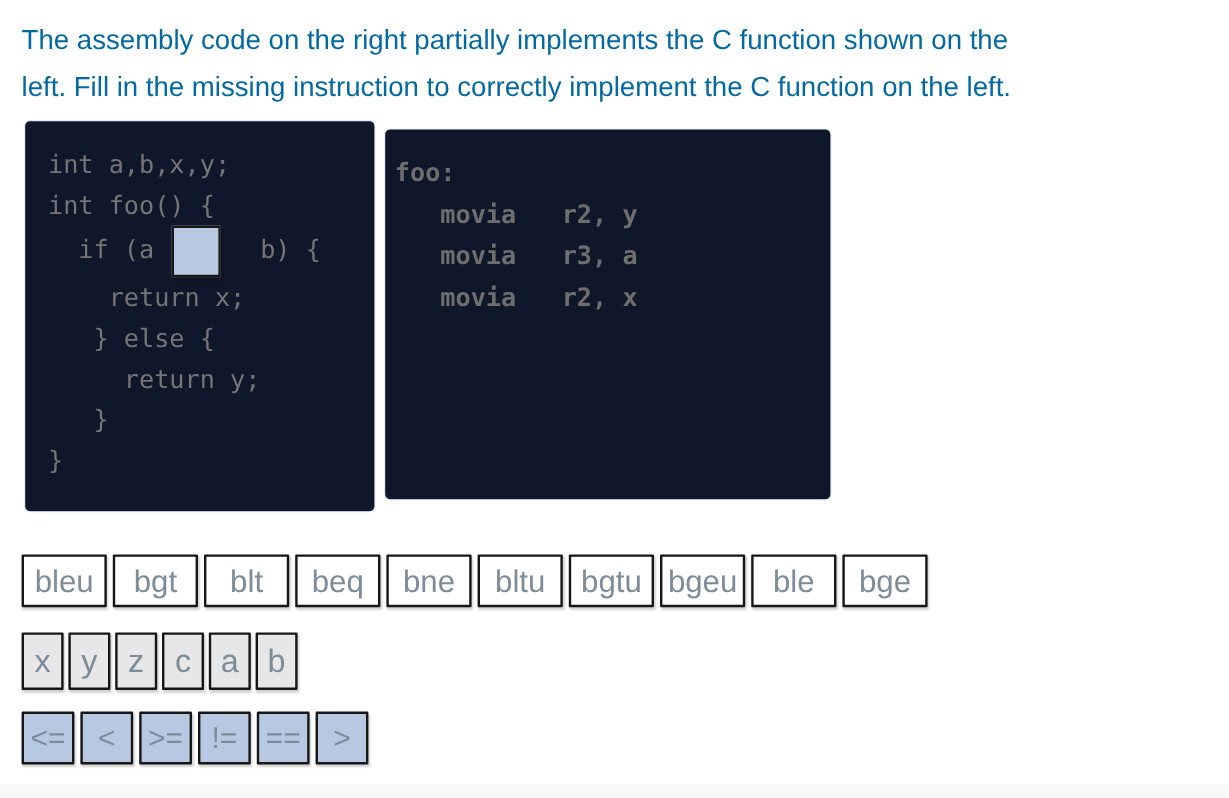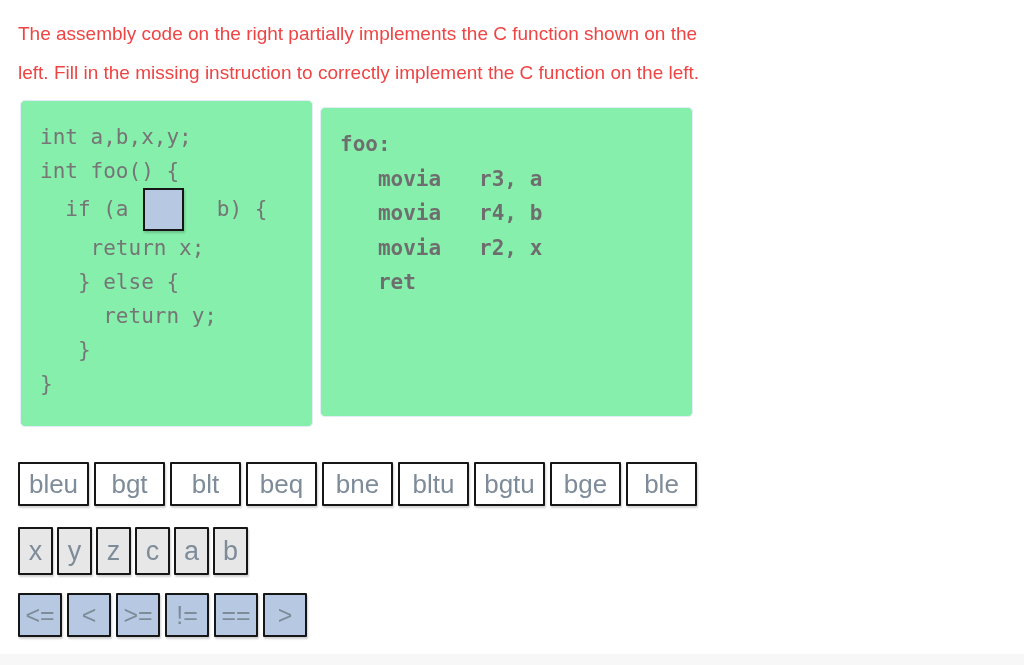--- a/index.html
+++ b/index.html
@@ -6,37 +6,37 @@
   html, body { margin: 0; padding: 0; background: #ffffff; }
   body {
     width: 1024px; height: 665px;
     font-family: "Liberation Sans", sans-serif;
     position: relative; overflow: hidden;
   }
   .page { padding: 14px 0 0 18px; }
 
   
   .instructions {
-    color: #ef4444;
-    font-size: 19px;
+    color: #0369a1;
+    font-size: 23px;
     line-height: 39px;
     width: 990px;
     margin: 0;
   }
   .instructions span { display: block; white-space: pre-wrap; }
 
   
   .panels { display: flex; align-items: flex-start; margin: 8px 0 0 2px; }
   .panel {
-    background: #86efac;
+    background: #0f172a;
     border: 1px solid #e3edf7;
     border-radius: 5px;
   }
   .c-panel  { width: 293px; height: 327px; padding: 19px 0 0 19px; }
-  .asm-panel{ width: 373px; height: 310px; padding: 19px 0 0 19px; margin-left: 7px; margin-top: 7px; }
+  .asm-panel{ width: 373px; height: 310px; padding: 19px 0 0 8px; margin-left: 7px; margin-top: 7px; }
 
   .code { font-family: "DejaVu Sans Mono", monospace; font-size: 21px; }
   .c-code   { color: #757575; }
   .c-code .line   { line-height: 34px; white-space: pre; }
   .asm-code { color: #6e6e6e; font-weight: 700; }
   .asm-code .line { line-height: 34.5px; white-space: pre; }
 
   
   .drop-slot {
     display: inline-block;
@@ -96,39 +96,39 @@
         <div class="line">   } else {</div>
         <div class="line">     return y;</div>
         <div class="line">   }</div>
         <div class="line">}</div>
       </div>
     </div>
 
     <div class="panel asm-panel">
       <div class="code asm-code">
         <div class="line">foo:</div>
+        <div class="line">   movia   r2, y</div>
         <div class="line">   movia   r3, a</div>
-        <div class="line">   movia   r4, b</div>
         <div class="line">   movia   r2, x</div>
-        <div class="line">   ret</div>
       </div>
     </div>
 
   </div>
 
   <div class="tile-row branch-row">
     <div class="tile">bleu</div>
     <div class="tile">bgt</div>
     <div class="tile">blt</div>
     <div class="tile">beq</div>
     <div class="tile">bne</div>
     <div class="tile">bltu</div>
     <div class="tile">bgtu</div>
+    <div class="tile">bgeu</div>
+    <div class="tile">ble</div>
     <div class="tile">bge</div>
-    <div class="tile">ble</div>
   </div>
 
   <div class="tile-row var-row">
     <div class="tile">x</div>
     <div class="tile">y</div>
     <div class="tile">z</div>
     <div class="tile">c</div>
     <div class="tile">a</div>
     <div class="tile">b</div>
   </div>

